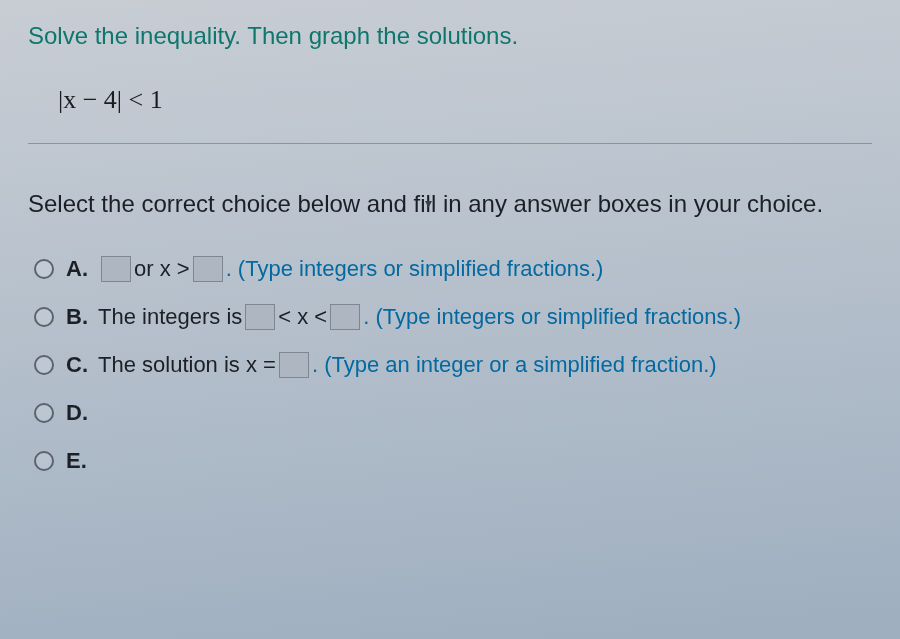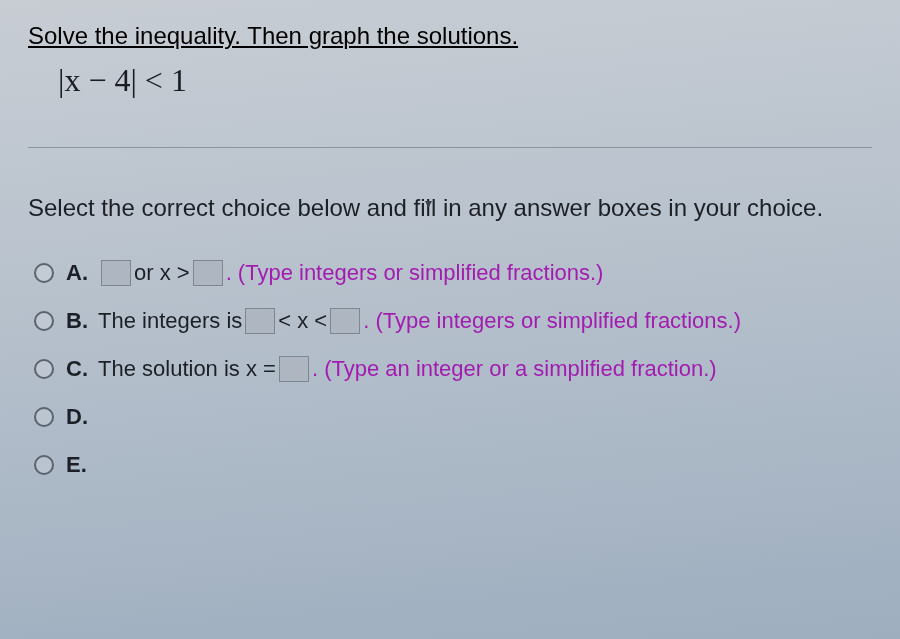--- a/index.html
+++ b/index.html
@@ -11,29 +11,28 @@
     background: linear-gradient(175deg, #c8cdd4 0%, #b8c2cd 40%, #9eaebf 100%);
     color: #12161c;
     overflow: hidden;
   }
   .page {
     padding: 22px 28px 0 28px;
     box-sizing: border-box;
   }
   .instr {
     font-size: 24px;
-    color: #000000;
-    margin-bottom: 12px;
-    text-decoration: underline;
+    color: #0f766e;
+    margin-bottom: 35px;
   }
   .equation {
-    font-size: 32px;
+    font-size: 26px;
     color: #1a1d22;
     margin-left: 30px;
-    margin-bottom: 48px;
+    margin-bottom: 28px;
     font-family: "Times New Roman", serif;
   }
   .abs {
     font-weight: normal;
   }
   .divider {
     border: none;
     border-top: 1px solid #6d7884;
     margin: 0 0 46px 0;
     opacity: 0.65;
@@ -78,21 +77,21 @@
     display: inline-block;
     width: 30px;
     height: 26px;
     background: #aeb7c1;
     border: 1px solid #7d8691;
     vertical-align: middle;
     margin: 0 3px;
     box-sizing: border-box;
   }
   .hint {
-    color: #a21caf;
+    color: #0369a1;
   }
   .row-a { font-size: 22px; }
   .row-b { font-size: 22px; }
   .row-c { font-size: 22px; }
   .row-d { font-size: 22px; }
   .row-e { font-size: 22px; }
 </style>
 </head>
 <body>
 

